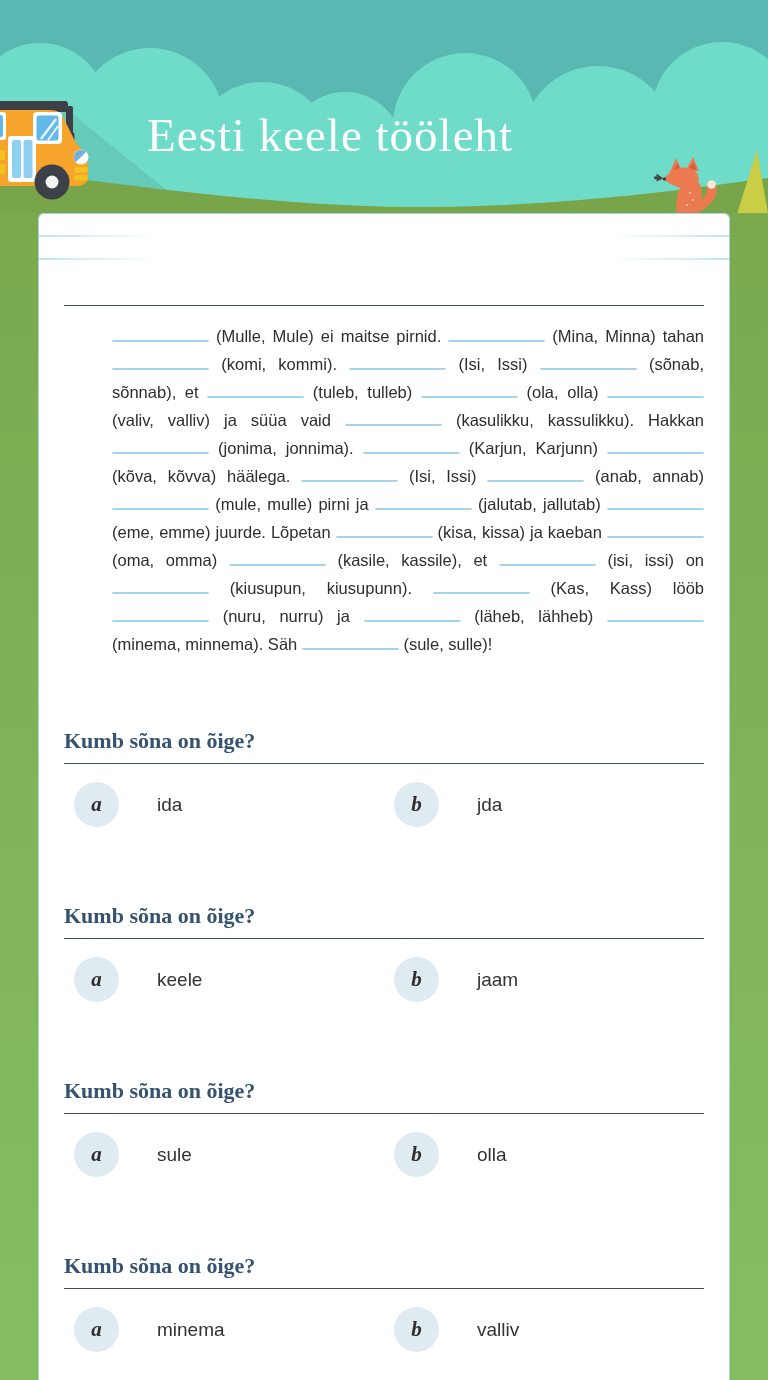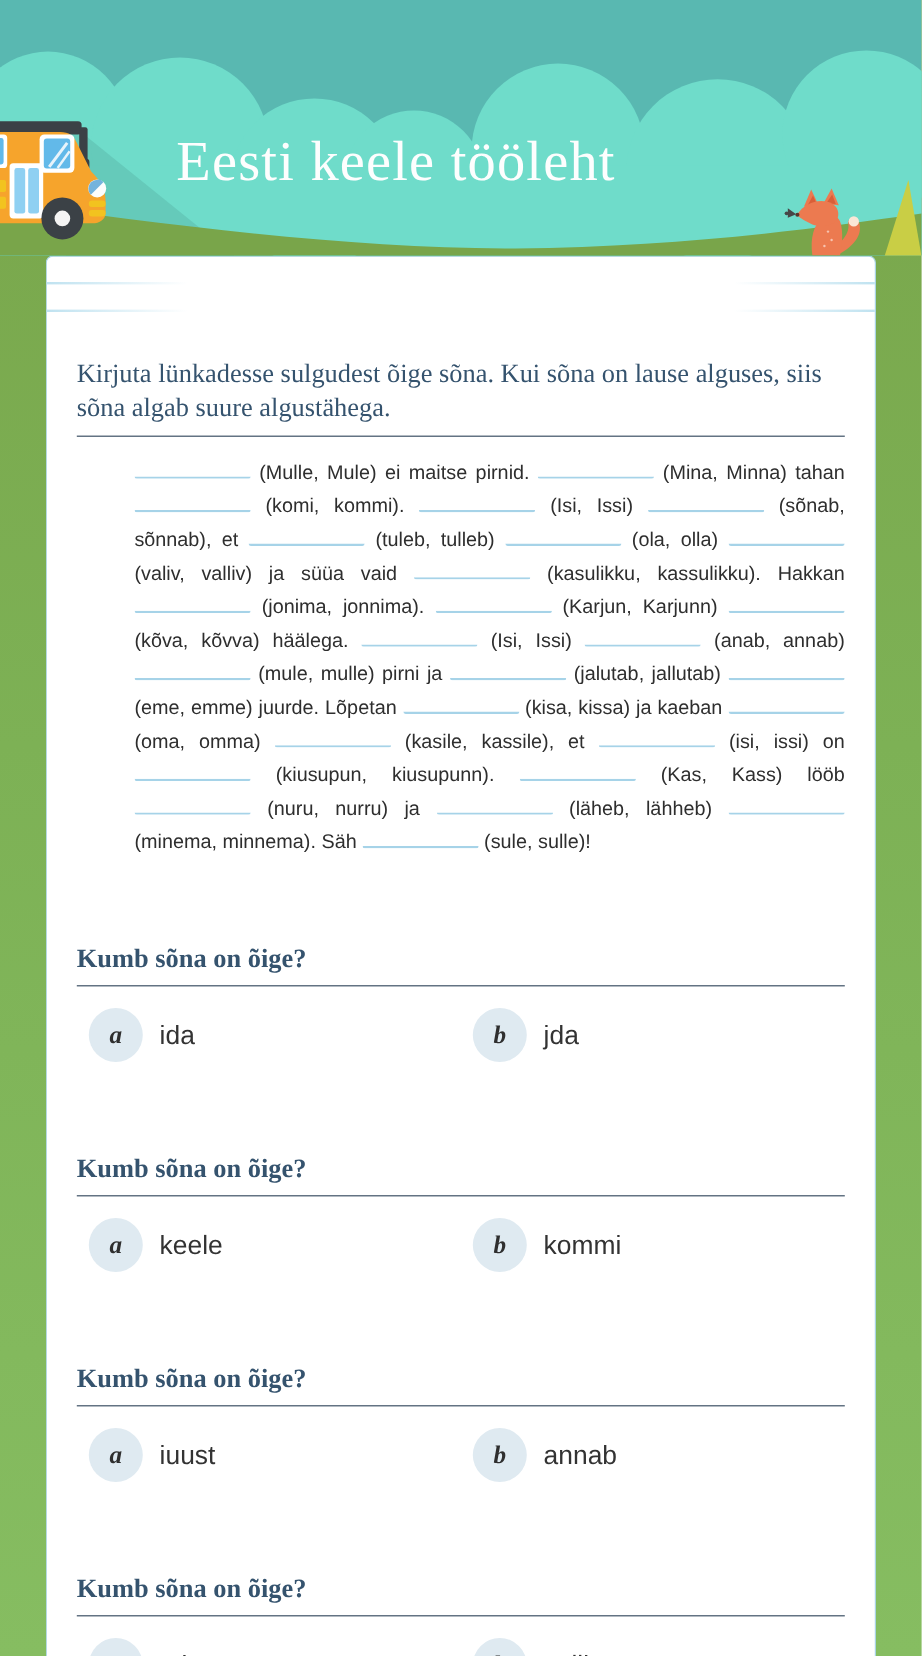--- a/index.html
+++ b/index.html
@@ -53,21 +53,21 @@
   }
   .options { display:flex; margin-top:18px; }
   .option { width:50%; display:flex; align-items:center; padding-left:10px; cursor:pointer; }
   .bubble {
     width:45px; height:45px; border-radius:50%;
     background:var(--option-bubble,#dfeaf1);
     display:flex; align-items:center; justify-content:center;
     font-family:"Liberation Serif", serif; font-style:italic; font-weight:700;
     font-size:21px; color:#2f2f2f; flex:0 0 45px;
   }
-  .opt-label { margin-left:14px; font-size:22px; color:#333333;text-align:right; }
+  .opt-label { margin-left:38px; font-size:19px; color:#333333;text-align:right; }
 </style>
 </head>
 <body>
 
 <div class="header">
   <svg viewBox="0 0 768 213" width="768" height="213" aria-hidden="true">
 
     <rect x="0" y="0" width="768" height="213" fill="#59b8b1"></rect>
 
     <g fill="#6fdcca">
@@ -130,21 +130,20 @@
       <circle cx="52" cy="182" r="6.5" fill="#f4f4f4"></circle>
     </g>
   </svg>
   <h1 class="page-title">Eesti keele tööleht</h1>
 </div>
 
 <div class="card">
   <div class="rule-deco r1"></div>
   <div class="rule-deco r2"></div>
 
-  <p class="instructions">Kirjuta lünkadesse sulgudest õige sõna. Kui sõna on lause alguses, siis sõna algab suure algustähega.</p>
   <hr class="section-rule">
 
   <p class="fill-paragraph"><span class="blank"></span> <span class="seg">(Mulle, Mule) ei maitse pirnid.</span> <span class="blank"></span> <span class="seg">(Mina, Minna) tahan</span> <span class="blank"></span> <span class="seg">(komi, kommi).</span> <span class="blank"></span> <span class="seg">(Isi, Issi)</span> <span class="blank"></span> <span class="seg">(sõnab, sõnnab), et</span> <span class="blank"></span> <span class="seg">(tuleb, tulleb)</span> <span class="blank"></span> <span class="seg">(ola, olla)</span> <span class="blank"></span> <span class="seg">(valiv, valliv) ja süüa vaid</span> <span class="blank"></span> <span class="seg">(kasulikku, kassulikku). Hakkan</span> <span class="blank"></span> <span class="seg">(jonima, jonnima).</span> <span class="blank"></span> <span class="seg">(Karjun, Karjunn)</span> <span class="blank"></span> <span class="seg">(kõva, kõvva) häälega.</span> <span class="blank"></span> <span class="seg">(Isi, Issi)</span> <span class="blank"></span> <span class="seg">(anab, annab)</span> <span class="blank"></span> <span class="seg">(mule, mulle) pirni ja</span> <span class="blank"></span> <span class="seg">(jalutab, jallutab)</span> <span class="blank"></span> <span class="seg">(eme, emme) juurde. Lõpetan</span> <span class="blank"></span> <span class="seg">(kisa, kissa) ja kaeban</span> <span class="blank"></span> <span class="seg">(oma, omma)</span> <span class="blank"></span> <span class="seg">(kasile, kassile), et</span> <span class="blank"></span> <span class="seg">(isi, issi) on</span> <span class="blank"></span> <span class="seg">(kiusupun, kiusupunn).</span> <span class="blank"></span> <span class="seg">(Kas, Kass) lööb</span> <span class="blank"></span> <span class="seg">(nuru, nurru) ja</span> <span class="blank"></span> <span class="seg">(läheb, lähheb)</span> <span class="blank"></span> <span class="seg">(minema, minnema). Säh</span> <span class="blank"></span> <span class="seg">(sule, sulle)!</span> </p>
 
   <div id="questions">
   <section class="question">
     <h2 class="q-title">Kumb sõna on õige?</h2>
     <hr class="q-rule">
     <div class="options">
       <div class="option">
@@ -161,36 +160,36 @@
   <section class="question">
     <h2 class="q-title">Kumb sõna on õige?</h2>
     <hr class="q-rule">
     <div class="options">
       <div class="option">
         <span class="bubble">a</span>
         <span class="opt-label">keele</span>
       </div>
       <div class="option">
         <span class="bubble">b</span>
-        <span class="opt-label">kommi</span>
-      </div>
-    </div>
-  </section>
-
-  <section class="question">
-    <h2 class="q-title">Kumb sõna on õige?</h2>
-    <hr class="q-rule">
-    <div class="options">
-      <div class="option">
-        <span class="bubble">a</span>
-        <span class="opt-label">iuust</span>
-      </div>
-      <div class="option">
-        <span class="bubble">b</span>
-        <span class="opt-label">annab</span>
+        <span class="opt-label">jaam</span>
+      </div>
+    </div>
+  </section>
+
+  <section class="question">
+    <h2 class="q-title">Kumb sõna on õige?</h2>
+    <hr class="q-rule">
+    <div class="options">
+      <div class="option">
+        <span class="bubble">a</span>
+        <span class="opt-label">sule</span>
+      </div>
+      <div class="option">
+        <span class="bubble">b</span>
+        <span class="opt-label">olla</span>
       </div>
     </div>
   </section>
 
   <section class="question">
     <h2 class="q-title">Kumb sõna on õige?</h2>
     <hr class="q-rule">
     <div class="options">
       <div class="option">
         <span class="bubble">a</span>

